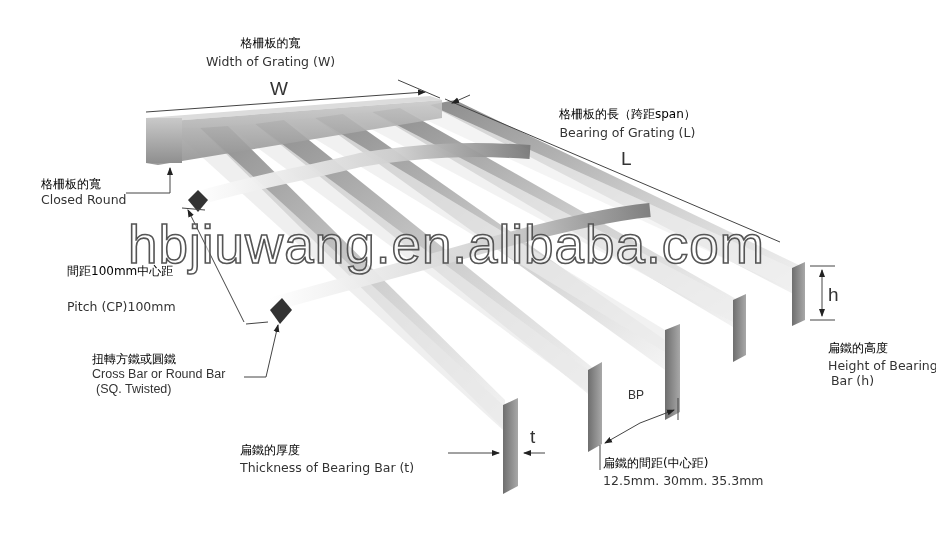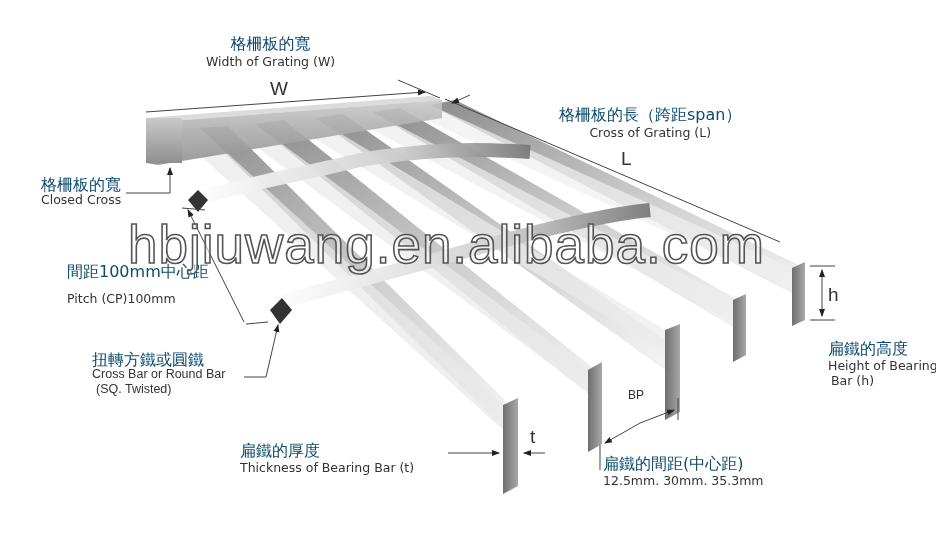--- a/index.html
+++ b/index.html
@@ -1,19 +1,19 @@
 <!DOCTYPE html>
 <html><head>
 <meta charset="utf-8">
 <style>
   html, body { margin: 0; padding: 0; background: #ffffff; }
   body { width: 936px; height: 547px; overflow: hidden; position: relative; font-family: "DejaVu Sans", sans-serif; }
   #stage { position: absolute; left: 0; top: 0; width: 936px; height: 547px; }
   .lbl { position: absolute; color: #333333; font-size: 12.5px; line-height: 15px; white-space: nowrap; }
-  .lbl .zh { font-size: 16px; color: #0c4a6e; display: block; }
+  .lbl .zh { font-size: 12px; color: #000000; display: block; }
   .lbl .en { display: block; }
   .center { text-align: center; }
   .dim { position: absolute; color: #333; font-size: 19px; font-family: "Liberation Sans", sans-serif; }
   .watermark { position: absolute; left: 128px; top: 214px; font-family: "Liberation Sans", sans-serif; font-size: 53px; letter-spacing: 1px; color: rgba(255,255,255,0.55); -webkit-text-stroke: 1.6px #555; white-space: nowrap; }
   .narrow { font-family: "Liberation Sans", sans-serif; font-size: 12.5px; }
 </style>
 </head>
 <body>
 
 <div id="stage">
@@ -111,32 +111,32 @@
 
   
   <div class="lbl center" style="left:206px; top:36px;">
     <span class="zh">格柵板的寬</span>
     <span class="en" style="margin-top:3px">Width of Grating (W)</span>
   </div>
   <div class="dim" style="left:270px; top:78px;">W</div>
 
   <div class="lbl center" style="left:559px; top:107px;">
     <span class="zh">格柵板的長（跨距span）</span>
-    <span class="en" style="margin-top:3px">Cross of Grating (L)</span>
+    <span class="en" style="margin-top:3px">Bearing of Grating (L)</span>
   </div>
   <div class="dim" style="left:621px; top:148px;">L</div>
 
   <div class="lbl" style="left:41px; top:177px;">
     <span class="zh">格柵板的寬</span>
-    <span class="en">Closed Cross</span>
+    <span class="en">Closed Round</span>
   </div>
 
   <div class="lbl" style="left:67px; top:264px;">
     <span class="zh">間距100mm中心距</span>
-    <span class="en" style="margin-top:12px">Pitch (CP)100mm</span>
+    <span class="en" style="margin-top:20px">Pitch (CP)100mm</span>
   </div>
 
   <div class="lbl narrow" style="left:92px; top:352px;">
     <span class="zh">扭轉方鐵或圓鐵</span>
     <span class="en">Cross Bar or Round Bar</span>
     <span class="en" style="padding-left:4px">(SQ. Twisted)</span>
   </div>
 
   <div class="lbl" style="left:240px; top:443px;">
     <span class="zh">扁鐵的厚度</span>

